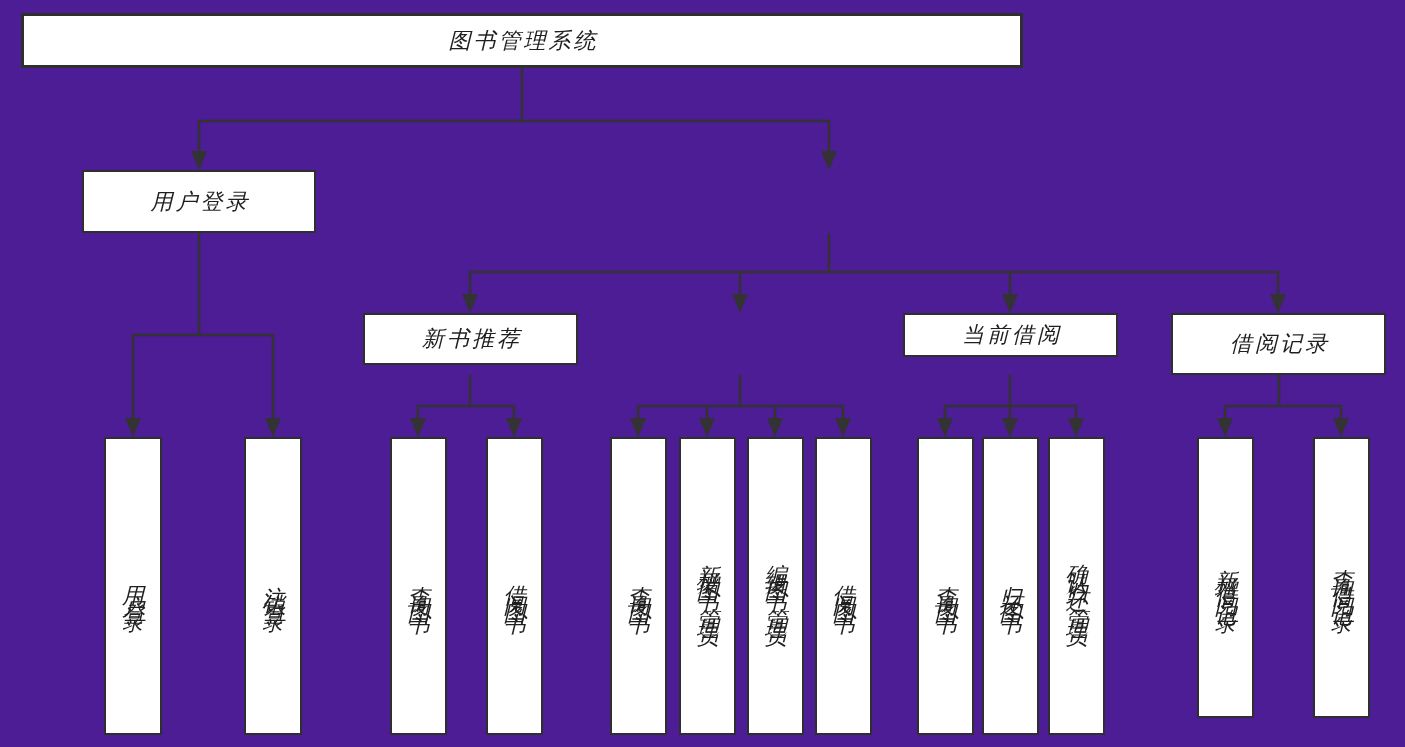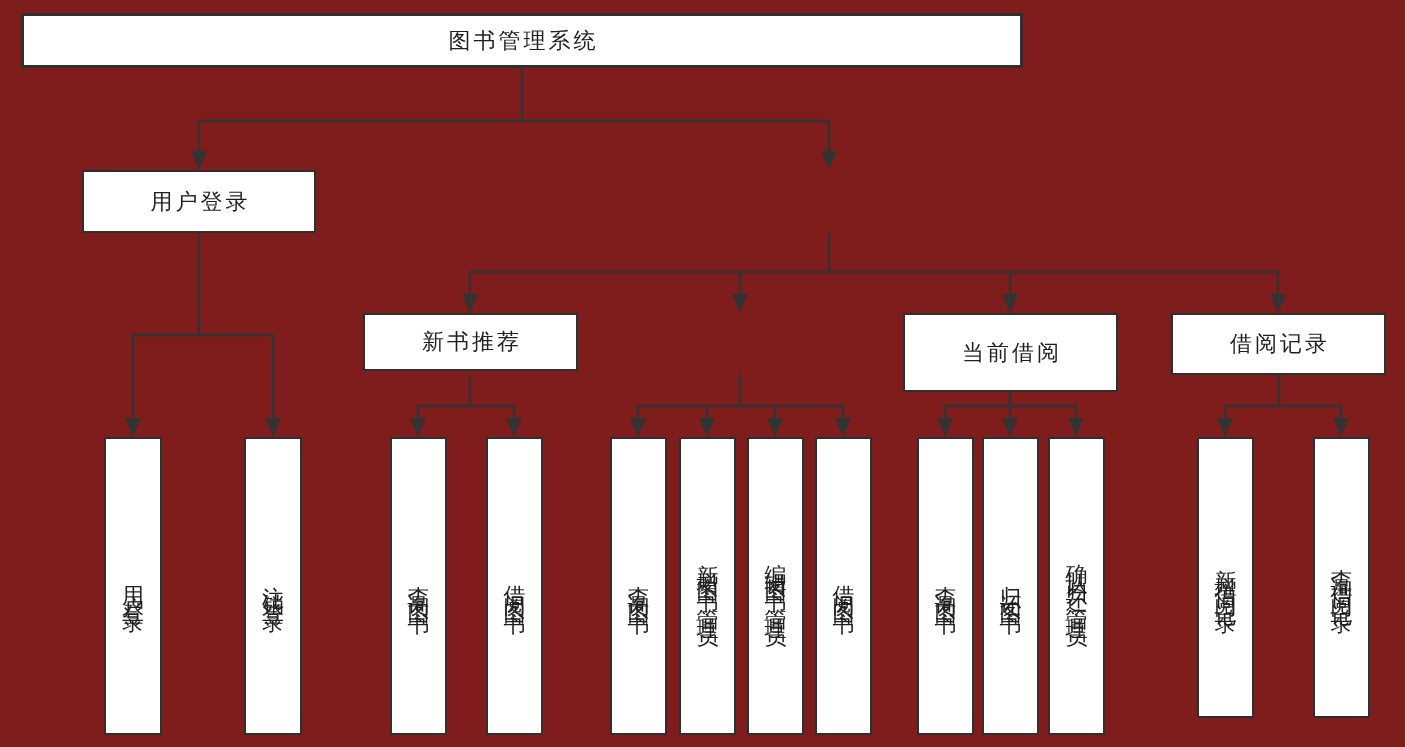--- a/index.html
+++ b/index.html
@@ -1,21 +1,22 @@
 <!DOCTYPE html>
 <html><head>
 <meta charset="utf-8">
 <style>
   html,body{margin:0;padding:0;background:#ffffff;}
   .canvas{
     position:relative;
     width:1405px;height:747px;
-    background:#7f1d1d;
+    background:#4c1d95;
     font-family:"Liberation Sans","DejaVu Sans",sans-serif;
     overflow:hidden;
+    font-style:italic;
   }
   .connectors{position:absolute;left:0;top:0;width:1405px;height:747px;}
   .connectors path{stroke:#333333;stroke-width:2.5;fill:none;}
   .connectors polygon{fill:#333333;stroke:none;}
   .box{
     position:absolute;
     box-sizing:border-box;
     background:#ffffff;
     border:2.5px solid #2f2f2f;
     display:flex;align-items:center;justify-content:center;
@@ -110,24 +111,24 @@
   </svg>
 
   <div class="box root" style="left:21px;top:13px;width:1002px;height:55px">
     <span class="hlabel">图书管理系统</span>
   </div>
 
   <div class="box" style="left:82px;top:170px;width:234px;height:63px">
     <span class="hlabel">用户登录</span>
   </div>
 
-  <div class="box" style="left:363px;top:313px;width:215px;height:58px">
+  <div class="box" style="left:363px;top:313px;width:215px;height:52px">
     <span class="hlabel">新书推荐</span>
   </div>
-  <div class="box" style="left:903px;top:313px;width:215px;height:79px">
+  <div class="box" style="left:903px;top:313px;width:215px;height:44px">
     <span class="hlabel">当前借阅</span>
   </div>
   <div class="box" style="left:1171px;top:313px;width:215px;height:62px">
     <span class="hlabel">借阅记录</span>
   </div>
 
   <div class="box" style="left:104px;top:437px;width:58px;height:298px">
     <span class="vtext">用户登录</span>
   </div>
   <div class="box" style="left:244px;top:437px;width:58px;height:298px">

